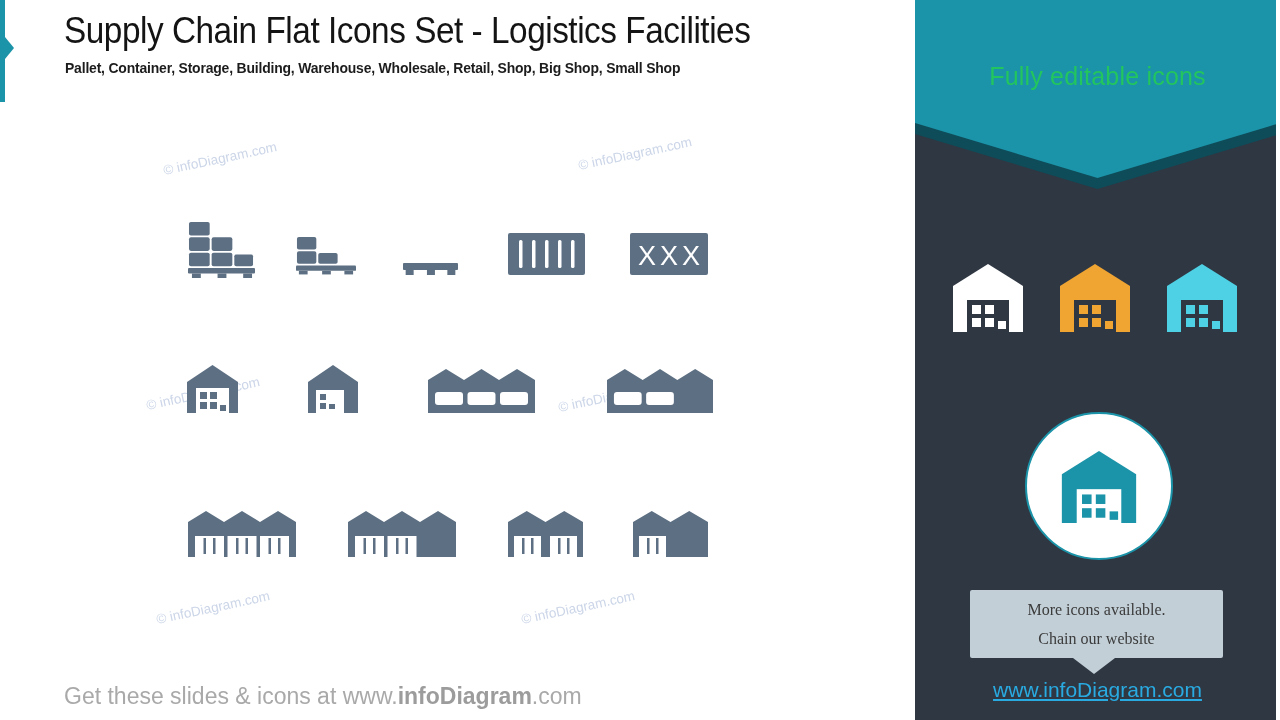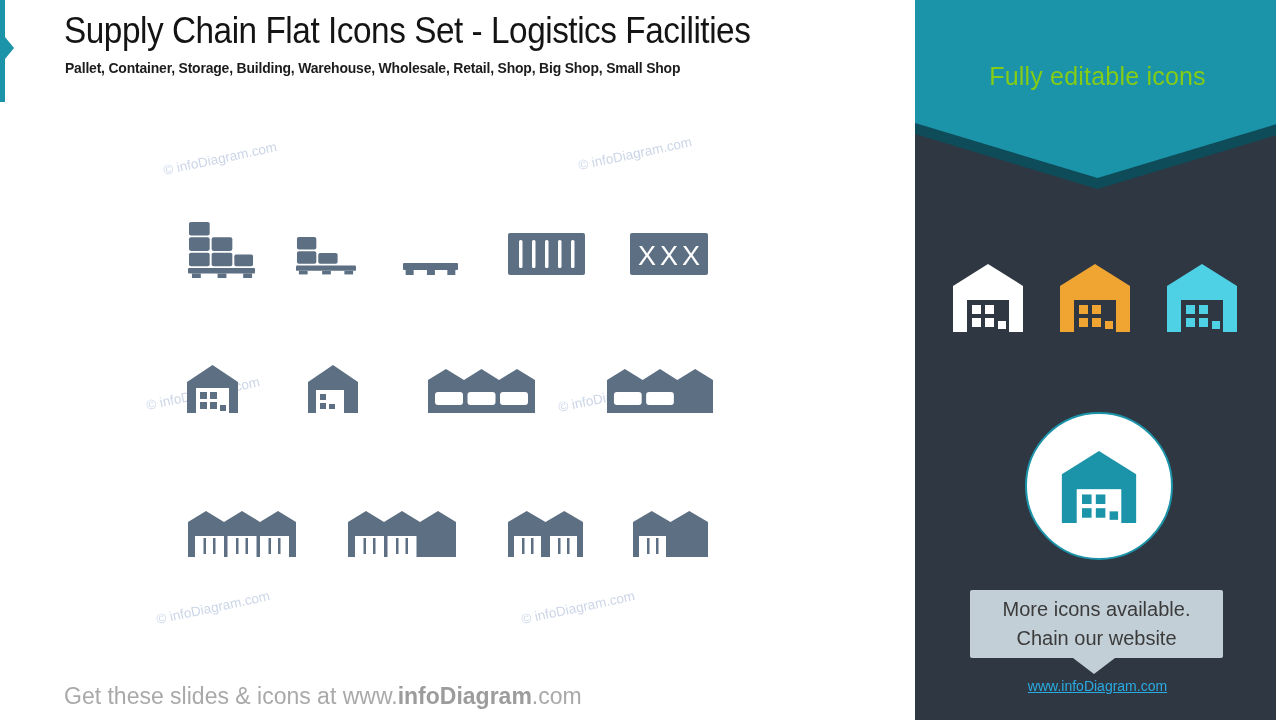--- a/index.html
+++ b/index.html
@@ -34,30 +34,30 @@
   
   .footer{position:absolute;left:64px;top:683px;font-size:23px;color:var(--footer_gray);white-space:nowrap;}
   .footer b{color:#9c9c9c;}
 
   
   .sidebar{position:absolute;left:915px;top:0;width:365px;height:720px;background:var(--panel_bg);}
   .banner-shadow{position:absolute;left:0;top:0;width:365px;height:192px;background:var(--teal_dark);
     clip-path:polygon(0 0,100% 0,100% 134px,50% 189px,0 134px);}
   .banner{position:absolute;left:0;top:0;width:365px;height:182px;background:var(--accent_teal);
     clip-path:polygon(0 0,100% 0,100% 123px,50% 178px,0 123px);}
-  .banner-label{position:absolute;left:0;top:62px;width:365px;text-align:center;color:#84cc16;
+  .banner-label{position:absolute;left:0;top:62px;width:365px;text-align:center;color:#22c55e;
     font-size:25px;font-weight:400;letter-spacing:.2px;}
   .mini-icon{position:absolute;top:262px;width:70px;height:70px;}
   .circle-badge{position:absolute;left:110px;top:412px;width:148px;height:148px;background:#fff;
     border:2px solid var(--accent_teal);border-radius:50%;display:flex;align-items:center;justify-content:center;}
   .bubble{position:absolute;left:55px;top:590px;width:253px;height:68px;background:var(--bubble_bg);
-    color:#3b3b3b;font-size:20px;line-height:29px;text-align:center;padding-top:5px;border-radius:2px;}
+    color:#3b3b3b;font-size:16px;line-height:29px;text-align:center;padding-top:5px;border-radius:2px;font-family:Liberation Serif, serif;}
   .bubble-pointer{position:absolute;left:158px;top:658px;width:0;height:0;
     border-left:21px solid transparent;border-right:21px solid transparent;border-top:16px solid var(--bubble_bg);}
-  .site-link{position:absolute;left:0;top:678px;width:365px;text-align:center;font-size:14px;
+  .site-link{position:absolute;left:0;top:678px;width:365px;text-align:center;font-size:21px;
     color:var(--link_blue);text-decoration:underline;cursor:pointer;}
 </style>
 </head>
 <body>
 
 <div class="slide">
 
   <svg width="0" height="0" style="position:absolute">
     <defs>
       <symbol id="sym-wh" viewBox="0 0 70 70">

